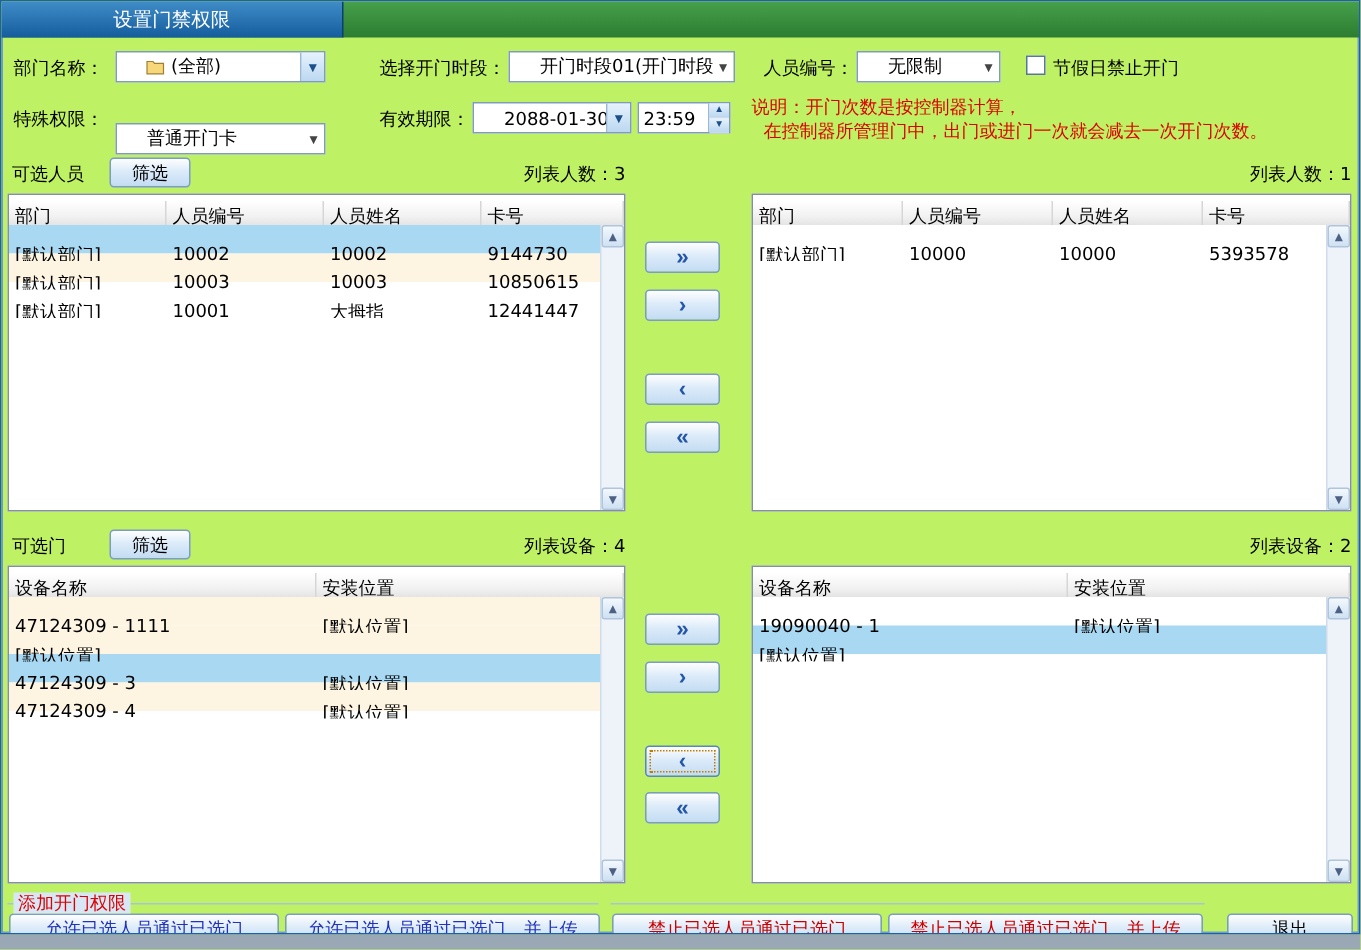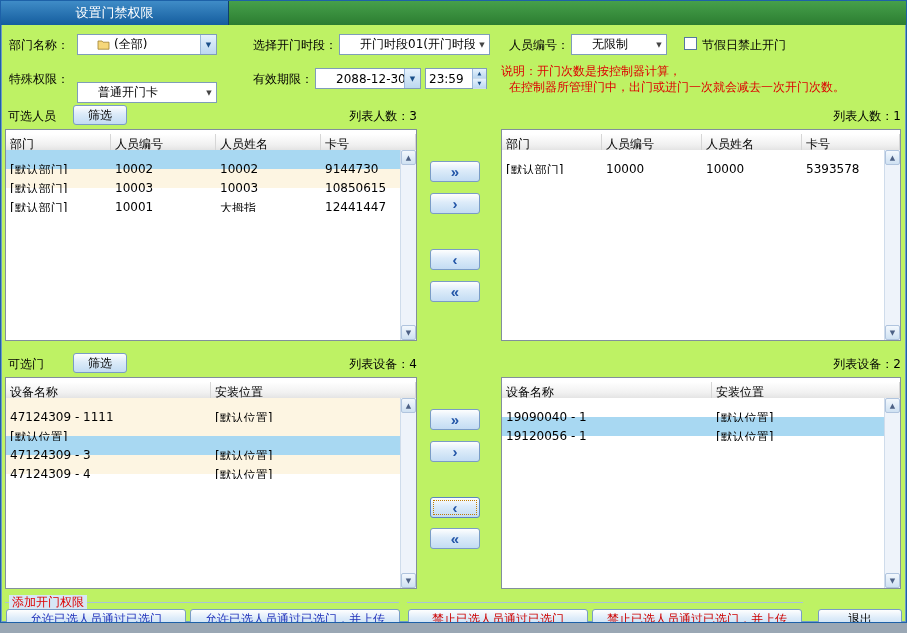--- a/index.html
+++ b/index.html
@@ -109,21 +109,21 @@
   <span class="lbl" style="left:701px;top:37px;">节假日禁止开门</span>
 
   <span class="lbl" style="left:8px;top:71px;">特殊权限：</span>
   <div class="combo" style="left:76px;top:81px;width:140px;gap:10px;">
     <span class="combo-text">普通开门卡</span>
     <span class="combo-flatarrow">▼</span>
   </div>
 
   <span class="lbl" style="left:252px;top:71px;">有效期限：</span>
   <div class="combo" style="left:314px;top:67px;width:106px;">
-    <span class="combo-text">2088-12-30</span>
+    <span class="combo-text">2088-01-30</span>
     <span class="combo-btn">▼</span>
   </div>
   <div class="spinner" style="left:424px;top:67px;width:62px;">
     <span class="combo-text">23:59</span>
     <span class="spin-col">
       <span class="spin-b">▲</span>
       <span class="spin-b">▼</span>
     </span>
   </div>
 
@@ -236,21 +236,20 @@
     <div class="thead">
       <div class="th c210">设备名称</div>
       <div class="th cfill">安装位置</div>
     </div>
     <div class="tbody">
       <div class="tr state-normal">
         <div class="td c210">19090040 - 1</div>
         <div class="td cfill">[默认位置]</div>
       </div>
       <div class="tr state-selected">
-        <div class="td c210">19120056 - 1</div>
         <div class="td cfill">[默认位置]</div>
       </div>
     </div>
     <div class="vscroll">
       <div class="sbtn up">▲</div>
       <div class="sbtn down">▼</div>
     </div>
   </div>
 
   <div class="hline" style="left:4px;top:601px;width:394px;"></div>

